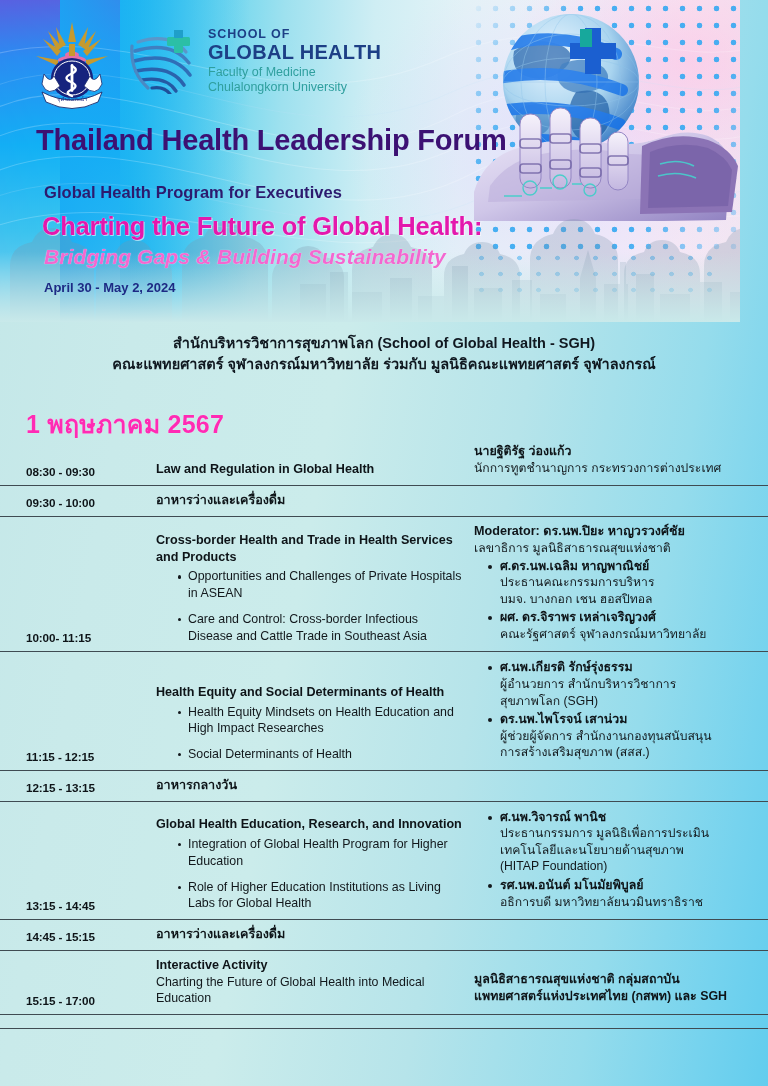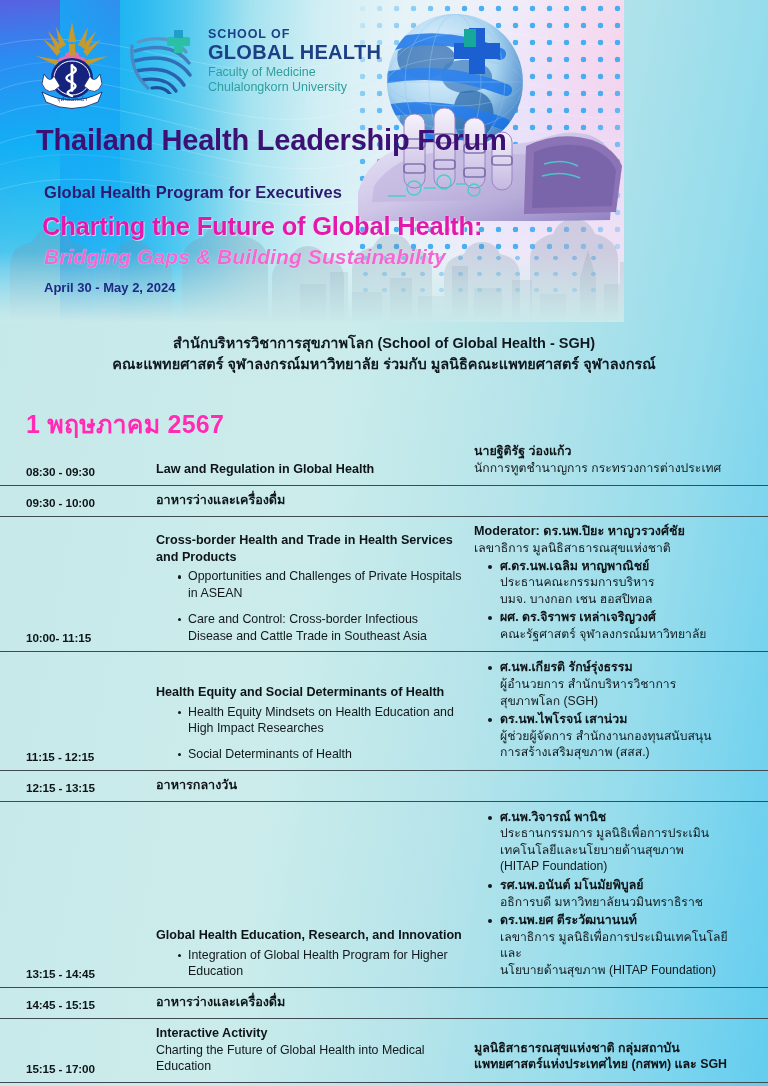--- a/index.html
+++ b/index.html
@@ -18,21 +18,21 @@
     background:
       linear-gradient(100deg,
         #c3e7e8 0%, #c9eaea 20%, #cbeceb 42%,
         #b6e4ea 62%, #95dcec 80%, #76d3ee 92%, #62cdee 100%);
     overflow: hidden;
   }
 
   
   .banner {
     position: absolute; left: 0; top: 0;
-    width: 624px; height: 322px;
+    width: 740px; height: 322px;
     overflow: hidden;
     background:
       radial-gradient(ellipse 260px 200px at 690px 60px, rgba(255,190,225,.55), rgba(255,190,225,0) 70%),
       radial-gradient(ellipse 300px 260px at 560px 150px, rgba(216,196,255,.40), rgba(216,196,255,0) 72%),
       linear-gradient(92deg,
         #3b7ef0 0%, #1f9bf4 5%, #16b5f5 11%, #28c2ee 18%,
         #5fd3ee 27%, #9ee1ef 38%, #cfeef4 50%, #e4f3f7 62%,
         #eef3f8 74%, #f3eef8 84%, #f6eaf4 92%, #f2e6f2 100%);
   }
   .banner-left-glow {
@@ -499,36 +499,33 @@
           <div class="topic-title">อาหารกลางวัน</div>
         </div>
         <div class="col-speaker"></div>
       </div>
       <div class="row">
         <div class="col-time">13:15 - 14:45</div>
         <div class="col-topic">
           <div class="topic-title">Global Health Education, Research, and Innovation</div>
           <ul class="bullets">
             <li>Integration of Global Health Program for Higher Education</li>
+            <li>Role of Higher Education Institutions as Living Labs for Global Health</li>
           </ul>
         </div>
         <div class="col-speaker">
           <ul class="sp-list">
             <li>
               <div class="sp-name">ศ.นพ.วิจารณ์ พานิช</div>
               <div class="sp-role">ประธานกรรมการ มูลนิธิเพื่อการประเมิน<br>เทคโนโลยีและนโยบายด้านสุขภาพ<br>(HITAP Foundation)</div>
             </li>
             <li>
               <div class="sp-name">รศ.นพ.อนันต์ มโนมัยพิบูลย์</div>
               <div class="sp-role">อธิการบดี มหาวิทยาลัยนวมินทราธิราช</div>
             </li>
-            <li>
-              <div class="sp-name">ดร.นพ.ยศ ตีระวัฒนานนท์</div>
-              <div class="sp-role">เลขาธิการ มูลนิธิเพื่อการประเมินเทคโนโลยีและ<br>นโยบายด้านสุขภาพ (HITAP Foundation)</div>
-            </li>
           </ul>
         </div>
       </div>
       <div class="row">
         <div class="col-time">14:45 - 15:15</div>
         <div class="col-topic">
           <div class="topic-title">อาหารว่างและเครื่องดื่ม</div>
         </div>
         <div class="col-speaker"></div>
       </div>

